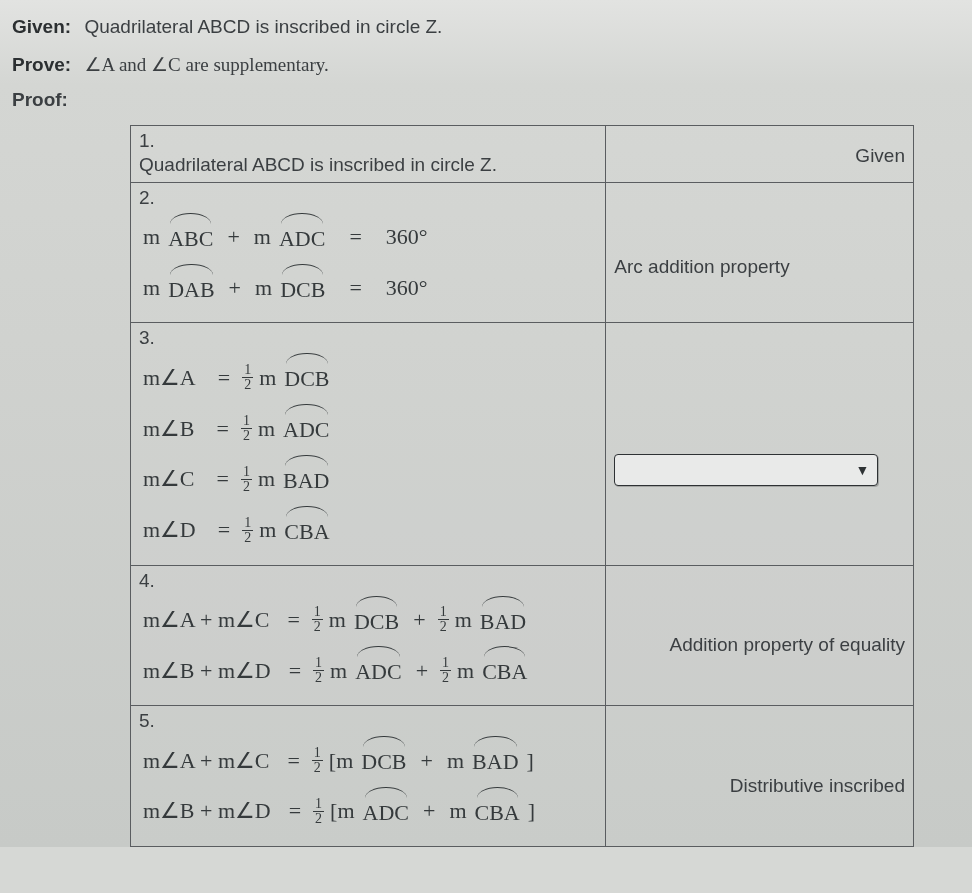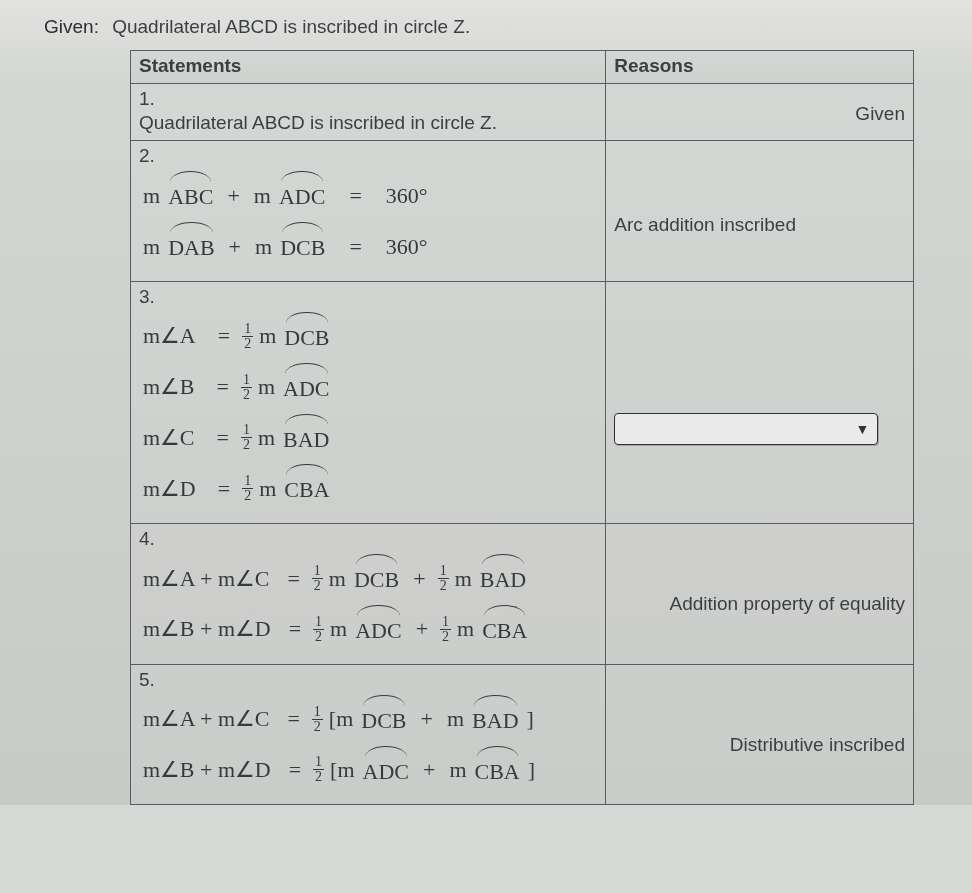--- a/index.html
+++ b/index.html
@@ -12,21 +12,21 @@
     height: 893px;
     color: #3b3f42;
     font-size: 19px;
     overflow: hidden;
   }
   .page {
     padding: 12px 12px 0 12px;
     background: linear-gradient(180deg, #e2e3e1 0%, #d4d6d3 10%, #d0d2cf 40%, #c7cac7 100%);
   }
   .given-prove-row { margin-bottom: 8px; line-height: 1.6; }
-  .label { font-weight: normal; color: #2b2f31; margin-right: 8px; margin-left: 32px; }
+  .label { font-weight: bold; color: #2b2f31; margin-right: 8px; }
   .indent { margin-left: 64px; }
   .proof-label { font-weight: bold; margin-top: 6px; margin-bottom: 14px; }
 
   table.proof {
     margin-left: 118px;
     border-collapse: collapse;
     width: 784px;
     background: rgba(255,255,255,0.04);
   }
   table.proof td, table.proof th {
@@ -90,28 +90,29 @@
 </head>
 <body>
 
 <div class="page">
 
   <div class="given-prove-row">
     <span class="label">Given:</span>
     <span>Quadrilateral ABCD is inscribed in circle Z.</span>
   </div>
 
-
+  <div class="given-prove-row">
+    <span class="label">Prove:</span>
+    <span class="angle">∠A and ∠C are supplementary.</span>
+  </div>
+
+  <div class="proof-label">Proof:</div>
 
   <table class="proof">
     <tbody>
-        <tr>
-      <th class="col-stmt">Statements</th>
-      <th class="col-reason">Reasons</th>
-    </tr>
 
     <tr>
       <td class="col-stmt">
         <div class="stepnum">1.</div>
         <div>Quadrilateral ABCD is inscribed in circle Z.</div>
       </td>
       <td class="col-reason reason-cell">
         <div class="reason-text small-pad">Given</div>
       </td>
     </tr>
@@ -132,21 +133,21 @@
           <span class="tok m">m</span>
           <span class="tok arc">DAB</span>
           <span class="op">+</span>
           <span class="tok m">m</span>
           <span class="tok arc">DCB</span>
           <span class="op" style="margin-left:20px">=</span>
           <span class="tok" style="margin-left:14px">360°</span>
         </div>
       </td>
       <td class="col-reason reason-cell">
-        <div class="reason-text">Arc addition inscribed</div>
+        <div class="reason-text">Arc addition property</div>
       </td>
     </tr>
 
     <tr>
       <td class="col-stmt">
         <div class="stepnum">3.</div>
         <div class="eqrow">
           <span class="tok angle">m∠A</span>
           <span class="op" style="margin-left:18px">=</span>
           <span class="frac">

